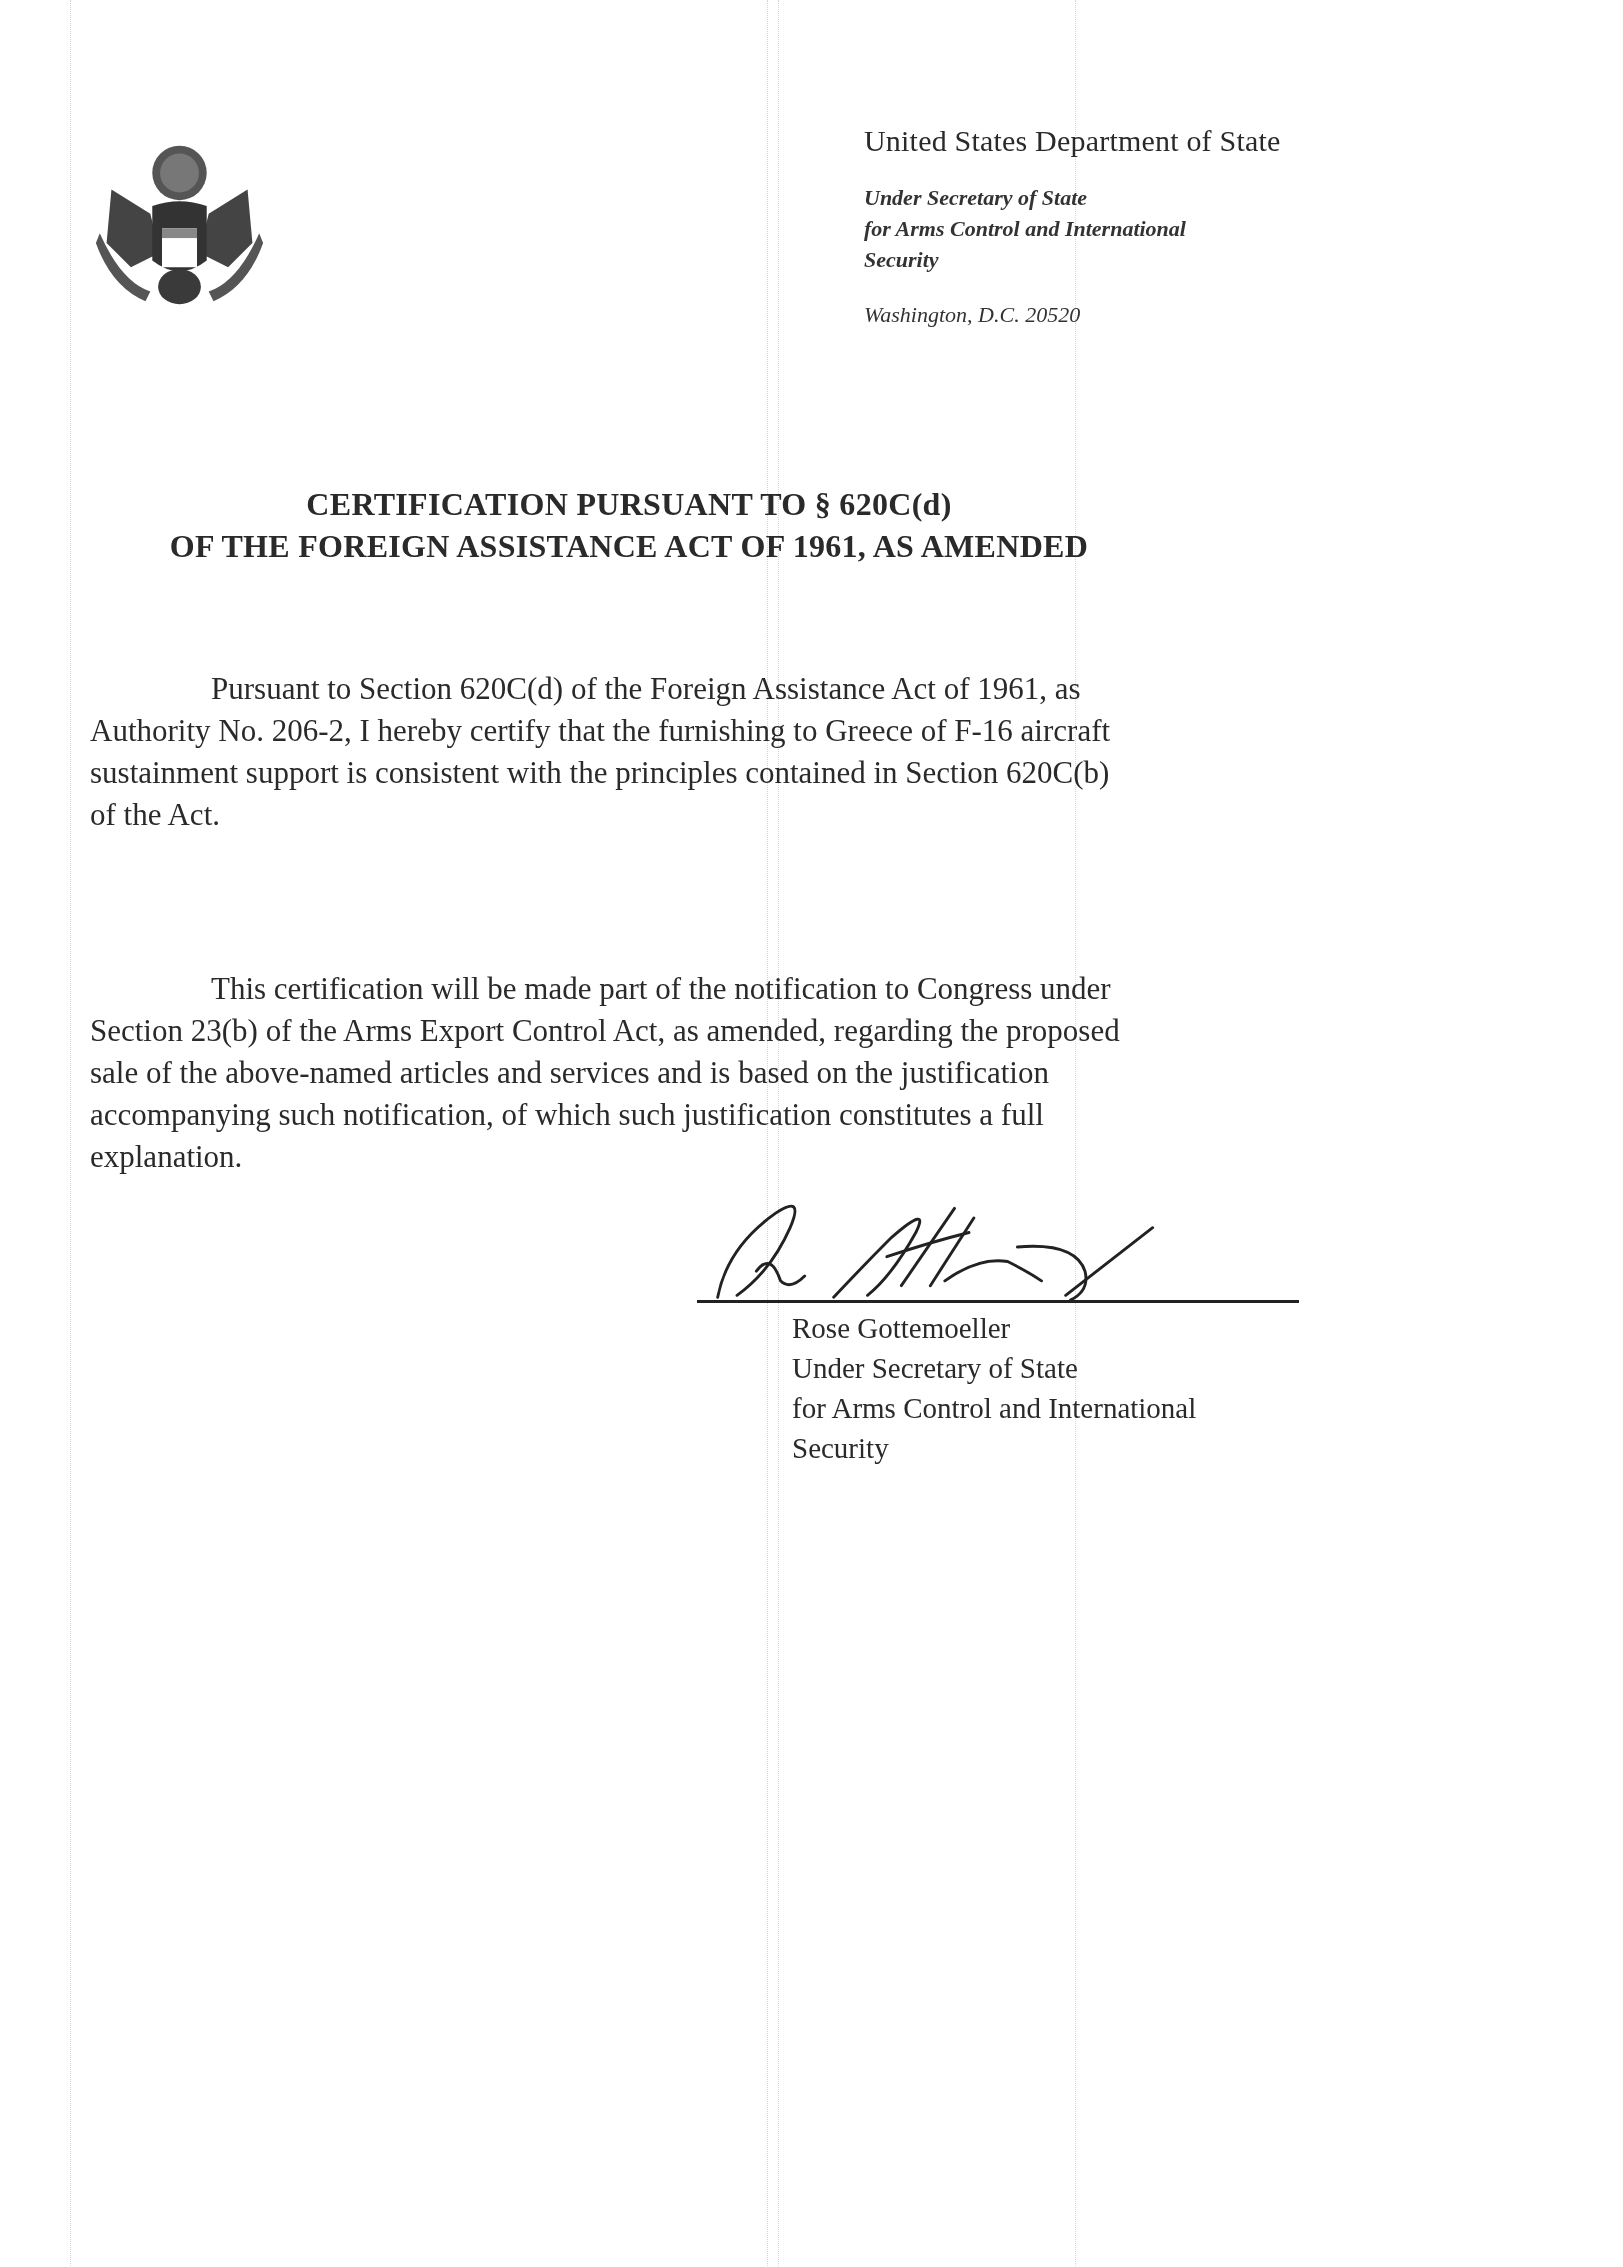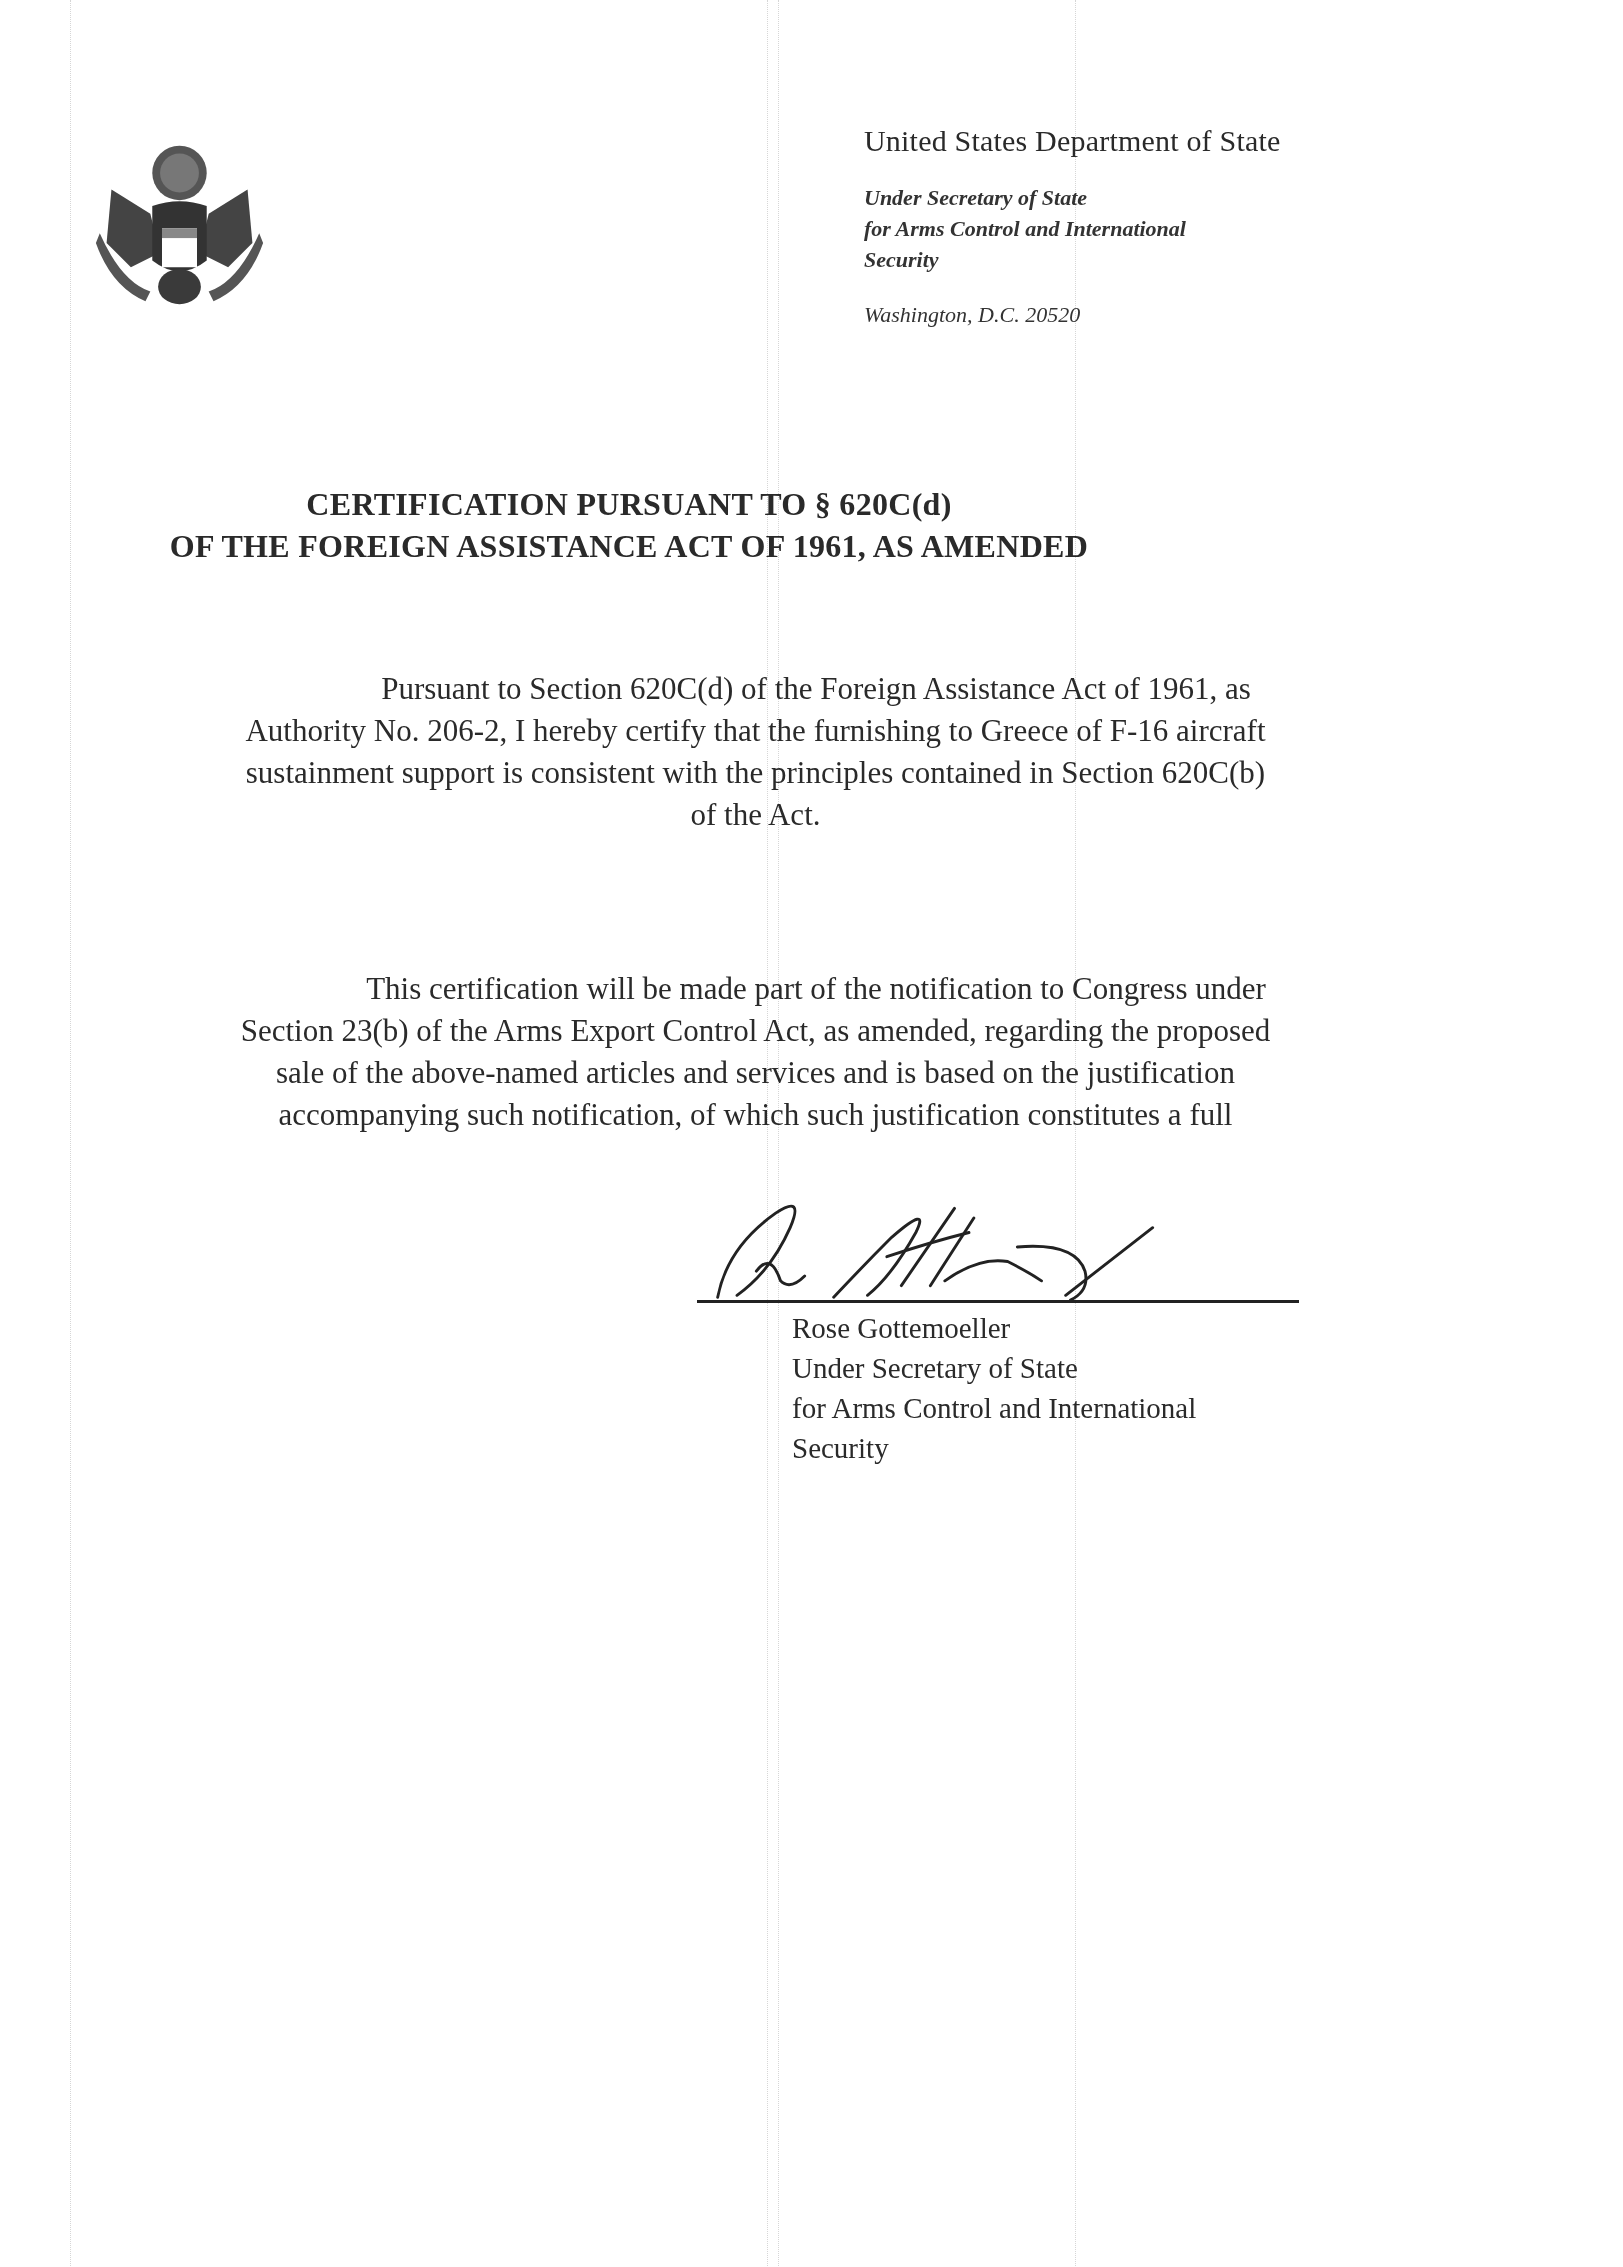--- a/index.html
+++ b/index.html
@@ -20,21 +20,21 @@
   .letterhead { position: absolute; left: 864px; top: 124px; }
   .dept-name { font-size: 30px; margin-bottom: 24px; letter-spacing: 0.2px; }
   .office-line { font-style: italic; font-weight: bold; font-size: 22px; line-height: 31px; color: #333; }
   .address { font-style: italic; font-weight: normal; font-size: 22px; margin-top: 27px; color: #333; }
 
   .title-block { position: absolute; left: 0; width: 1374px; top: 483px; text-align: center; }
   .title-block div { font-weight: bold; font-size: 32px; line-height: 42px; letter-spacing: 0.3px; }
   .title-block .t1 { margin-left: -116px; }
   .title-block .t2 { margin-left: -116px; }
 
-  .body-text { position: absolute; left: 76px; width: 1359px; text-align: center; }
+  .body-text { position: absolute; left: 90px; width: 1359px; }
   .para { font-size: 31px; line-height: 42px; margin: 0; }
   .para .indent { display: inline-block; width: 121px; }
   .p1 { top: 668px; }
   .p2 { top: 968px; }
 
   .sig-block { position: absolute; left: 697px; top: 1189px; width: 602px; }
   .signature { position: relative; height: 116px; width: 602px; }
   .sig-line { position: absolute; left: 0; top: 111px; width: 602px; height: 2.9px; background: #222; }
   .signer { position: absolute; left: 95px; top: 1305px; }
   .signer div { font-size: 29px; line-height: 40px; }
@@ -81,20 +81,21 @@
     <p class="para">Authority No. 206-2, I hereby certify that the furnishing to Greece of F-16 aircraft</p>
     <p class="para">sustainment support is consistent with the principles contained in Section 620C(b)</p>
     <p class="para">of the Act.</p>
   </div>
 
   <div class="body-text p2">
     <p class="para"><span class="indent"></span><span>This certification will be made part of the notification to Congress under</span></p>
     <p class="para">Section 23(b) of the Arms Export Control Act, as amended, regarding the proposed</p>
     <p class="para">sale of the above-named articles and services and is based on the justification</p>
     <p class="para">accompanying such notification, of which such justification constitutes a full</p>
+    <p class="para">explanation.</p>
   </div>
 
   <div class="sig-block">
     <svg class="signature" viewBox="0 0 620 120">
       <g fill="none" stroke="#222" stroke-width="3" stroke-linecap="round">
         <path d="M20 112 Q30 60 80 25 Q110 5 95 40 Q75 85 40 110"></path>
         <path d="M60 85 Q75 65 85 95 Q95 105 110 90"></path>
         <path d="M140 112 Q170 80 200 50 Q240 15 225 45 Q200 90 175 110"></path>
         <path d="M195 70 Q240 55 280 45"></path>
         <path d="M210 100 L265 20"></path>

